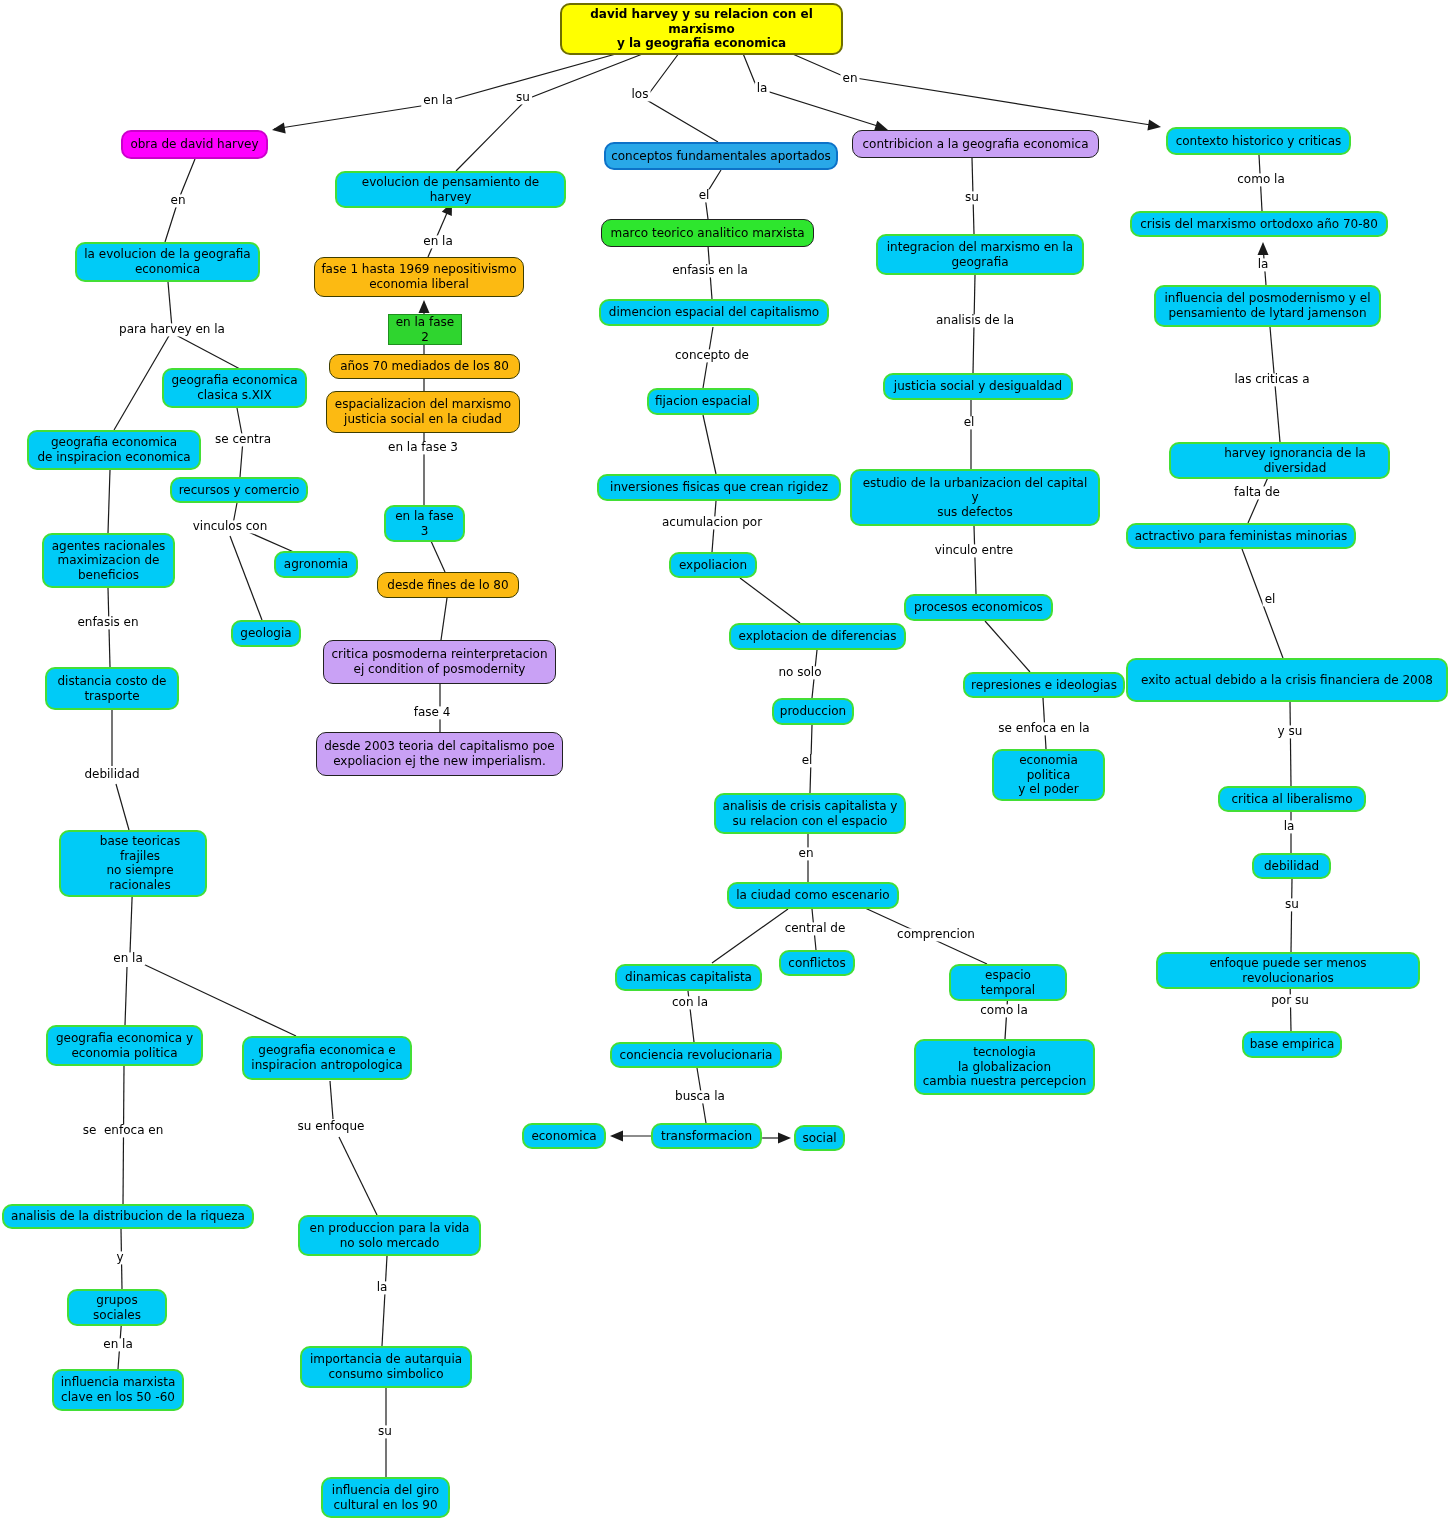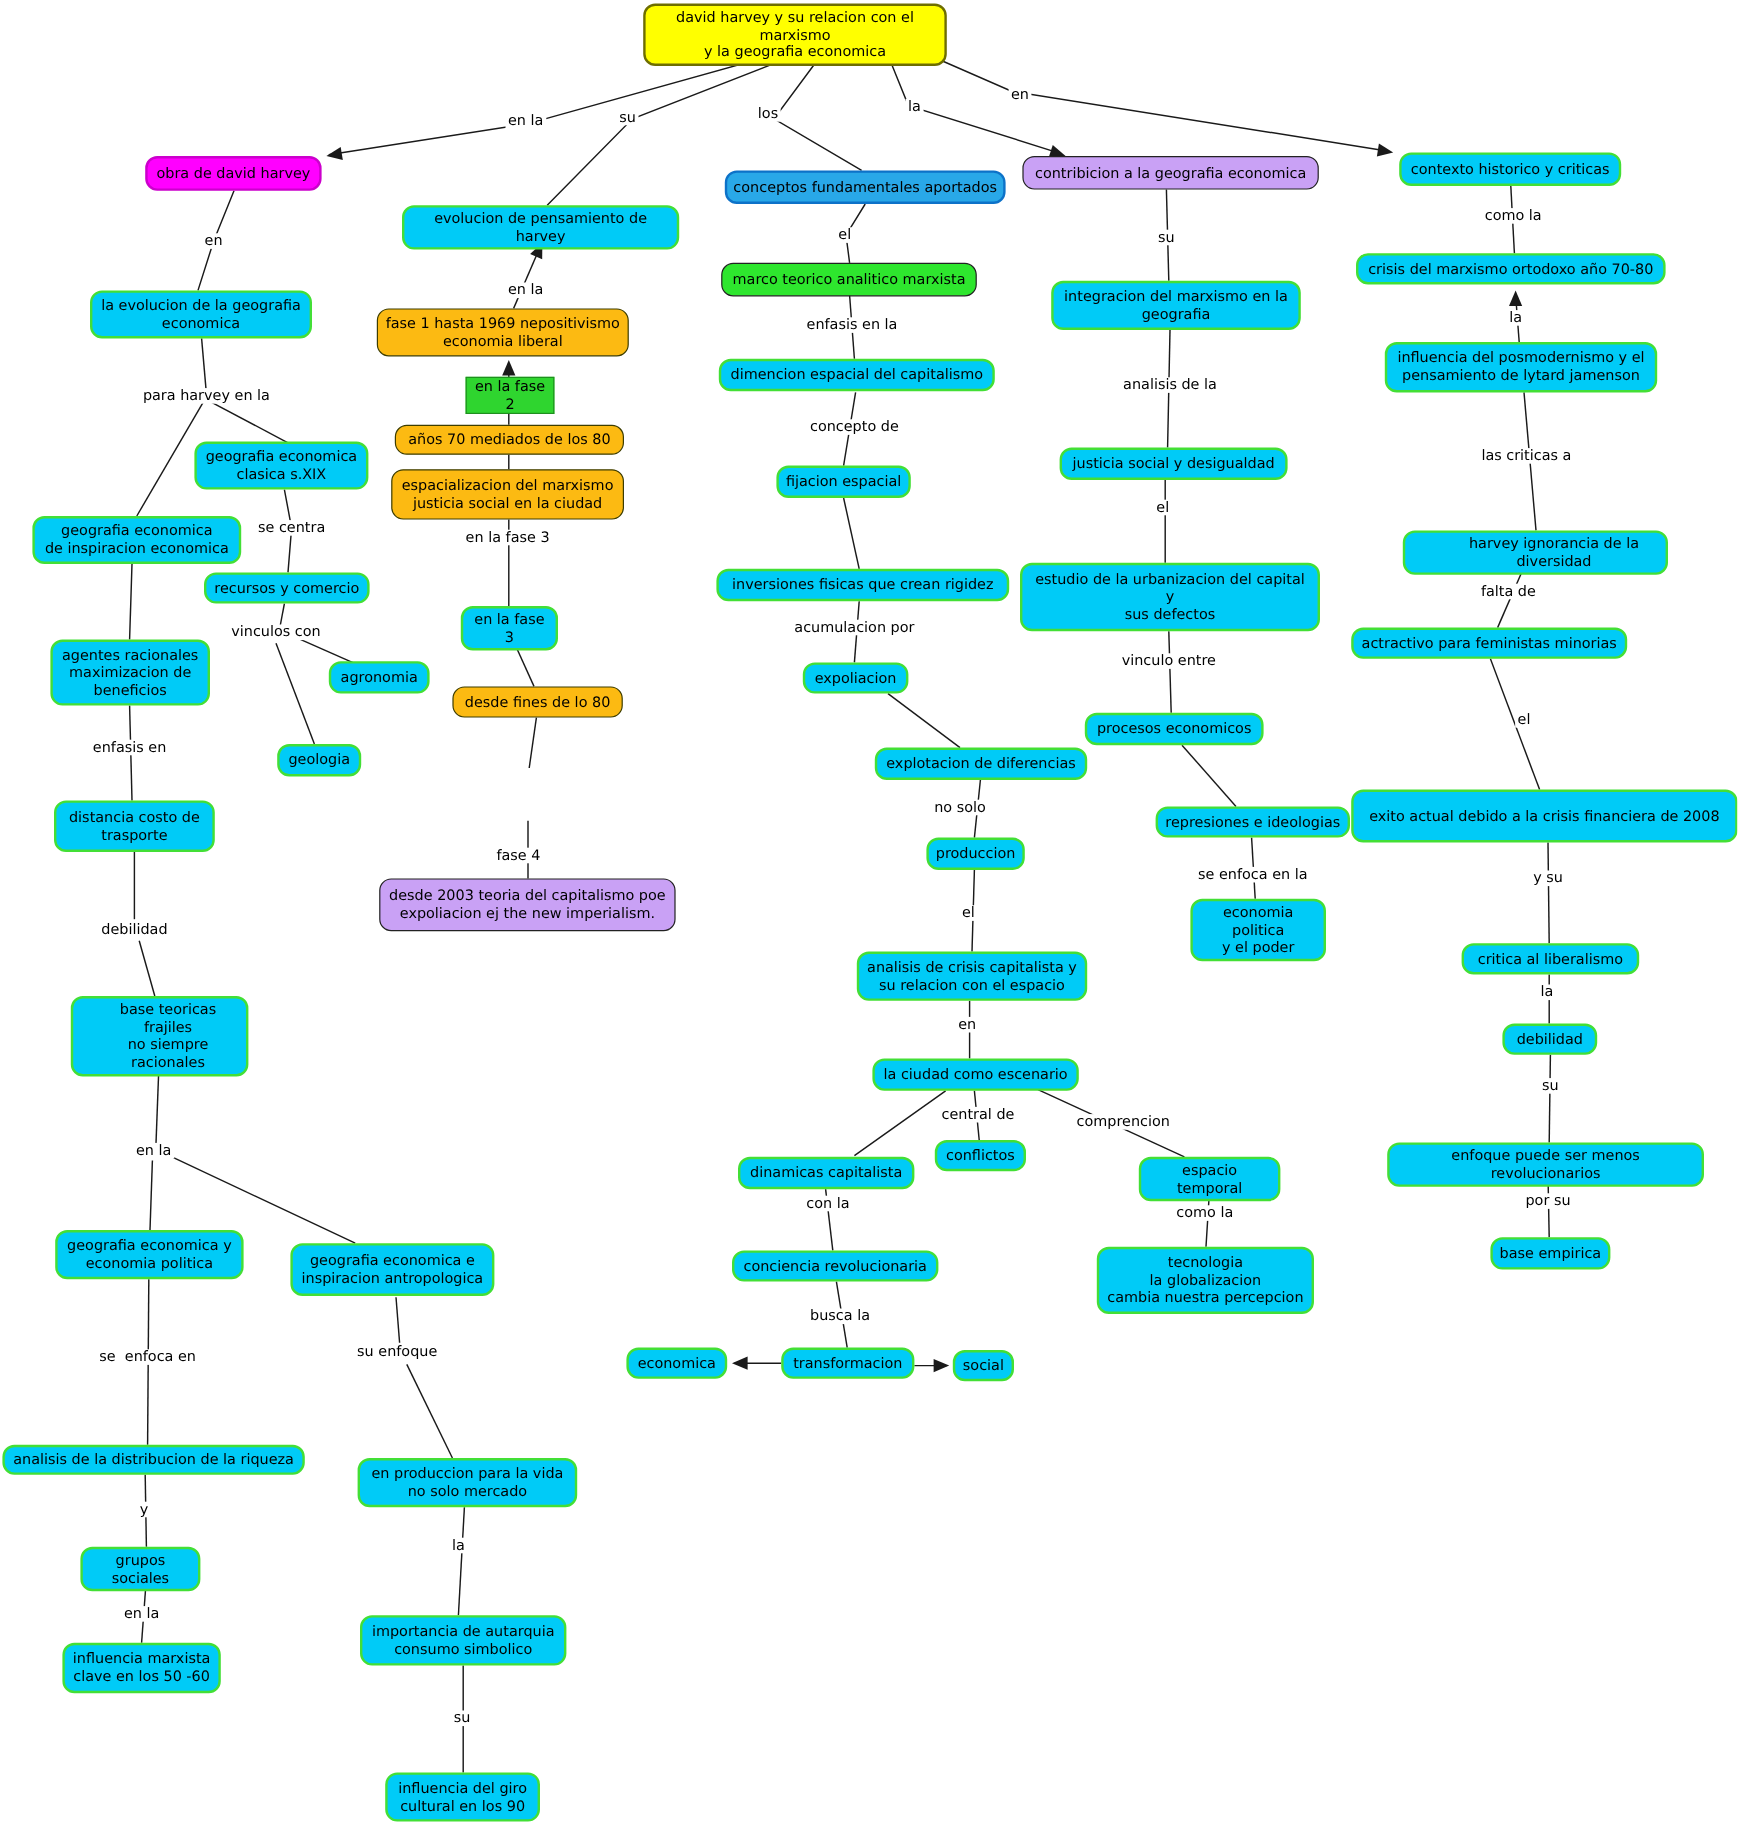--- a/index.html
+++ b/index.html
@@ -115,21 +115,21 @@
       <polyline points="1290,979 1291,1031"></polyline>
       <polygon points="272,130 283.9,122.6 285.7,133.4"></polygon>
       <polygon points="888,130 873.9,131.2 877.3,120.8"></polygon>
       <polygon points="1161,127 1147.4,130.4 1149.1,119.5"></polygon>
       <polygon points="452,202 451.8,216.1 441.8,211.7"></polygon>
       <polygon points="424,300 418.5,313 429.5,313"></polygon>
       <polygon points="1263,242 1257.5,255 1268.5,255"></polygon>
       <polygon points="610,1136 623,1130.5 623,1141.5"></polygon>
       <polygon points="791,1138 778,1132.5 778,1143.5"></polygon>
     </svg>
-<div class="node yellow" style="left: 536px; top: 3px; width: 253px; min-height: 42px;">david harvey y su relacion con el marxismo
+<div class="node yellow" style="left: 560px; top: 3px; width: 283px; min-height: 42px; font-weight: bold;">david harvey y su relacion con el marxismo
 y la geografia economica</div>
     <div class="node magenta" style="left: 121px; top: 130px; width: 147px; min-height: 29px;">obra de david harvey</div>
     <div class="node cyan" style="left: 75px; top: 242px; width: 185px; min-height: 40px;">la evolucion de la geografia
 economica</div>
     <div class="node cyan" style="left: 162px; top: 368px; width: 145px; min-height: 40px;">geografia economica
 clasica s.XIX</div>
     <div class="node cyan" style="left: 27px; top: 430px; width: 174px; min-height: 40px;">geografia economica
 de inspiracion economica</div>
     <div class="node cyan" style="left: 170px; top: 477px; width: 138px; min-height: 26px;">recursos y comercio</div>
     <div class="node cyan" style="left: 274px; top: 551px; width: 84px; min-height: 27px;">agronomia</div>
@@ -157,20 +157,22 @@
 cultural en los 90</div>
     <div class="node cyan" style="left: 335px; top: 171px; width: 231px; min-height: 27px;">evolucion de pensamiento de harvey</div>
     <div class="node orange" style="left: 314px; top: 257px; width: 210px; min-height: 40px;">fase 1 hasta 1969 nepositivismo
 economia liberal</div>
     <div class="node glabel" style="left: 388px; top: 314px; width: 74px; min-height: 18px;">en la fase 2</div>
     <div class="node orange" style="left: 329px; top: 354px; width: 191px; min-height: 25px;">años 70  mediados de los 80</div>
     <div class="node orange" style="left: 326px; top: 391px; width: 194px; min-height: 42px;">espacializacion del marxismo
 justicia social en la ciudad</div>
     <div class="node cyan" style="left: 384px; top: 505px; width: 81px; min-height: 25px;">en la fase 3</div>
     <div class="node orange" style="left: 377px; top: 572px; width: 142px; min-height: 26px;">desde fines de lo 80</div>
+    <div class="node purple" style="left: 323px; top: 640px; width: 233px; min-height: 44px;">critica posmoderna reinterpretacion
+ej condition of posmodernity</div>
     <div class="node purple" style="left: 316px; top: 732px; width: 247px; min-height: 44px;">desde 2003 teoria del capitalismo poe
 expoliacion ej the new imperialism.</div>
     <div class="node blue" style="left: 604px; top: 142px; width: 234px; min-height: 28px;">conceptos fundamentales aportados</div>
     <div class="node green" style="left: 601px; top: 219px; width: 213px; min-height: 28px;">marco teorico analitico marxista</div>
     <div class="node cyan" style="left: 599px; top: 299px; width: 230px; min-height: 27px;">dimencion espacial del capitalismo</div>
     <div class="node cyan" style="left: 647px; top: 388px; width: 112px; min-height: 27px;">fijacion espacial</div>
     <div class="node cyan" style="left: 597px; top: 474px; width: 244px; min-height: 27px;">inversiones fisicas que crean rigidez</div>
     <div class="node cyan" style="left: 669px; top: 552px; width: 88px; min-height: 26px;">expoliacion</div>
     <div class="node cyan" style="left: 729px; top: 623px; width: 177px; min-height: 27px;">explotacion de diferencias</div>
     <div class="node cyan" style="left: 772px; top: 698px; width: 82px; min-height: 27px;">produccion</div>

